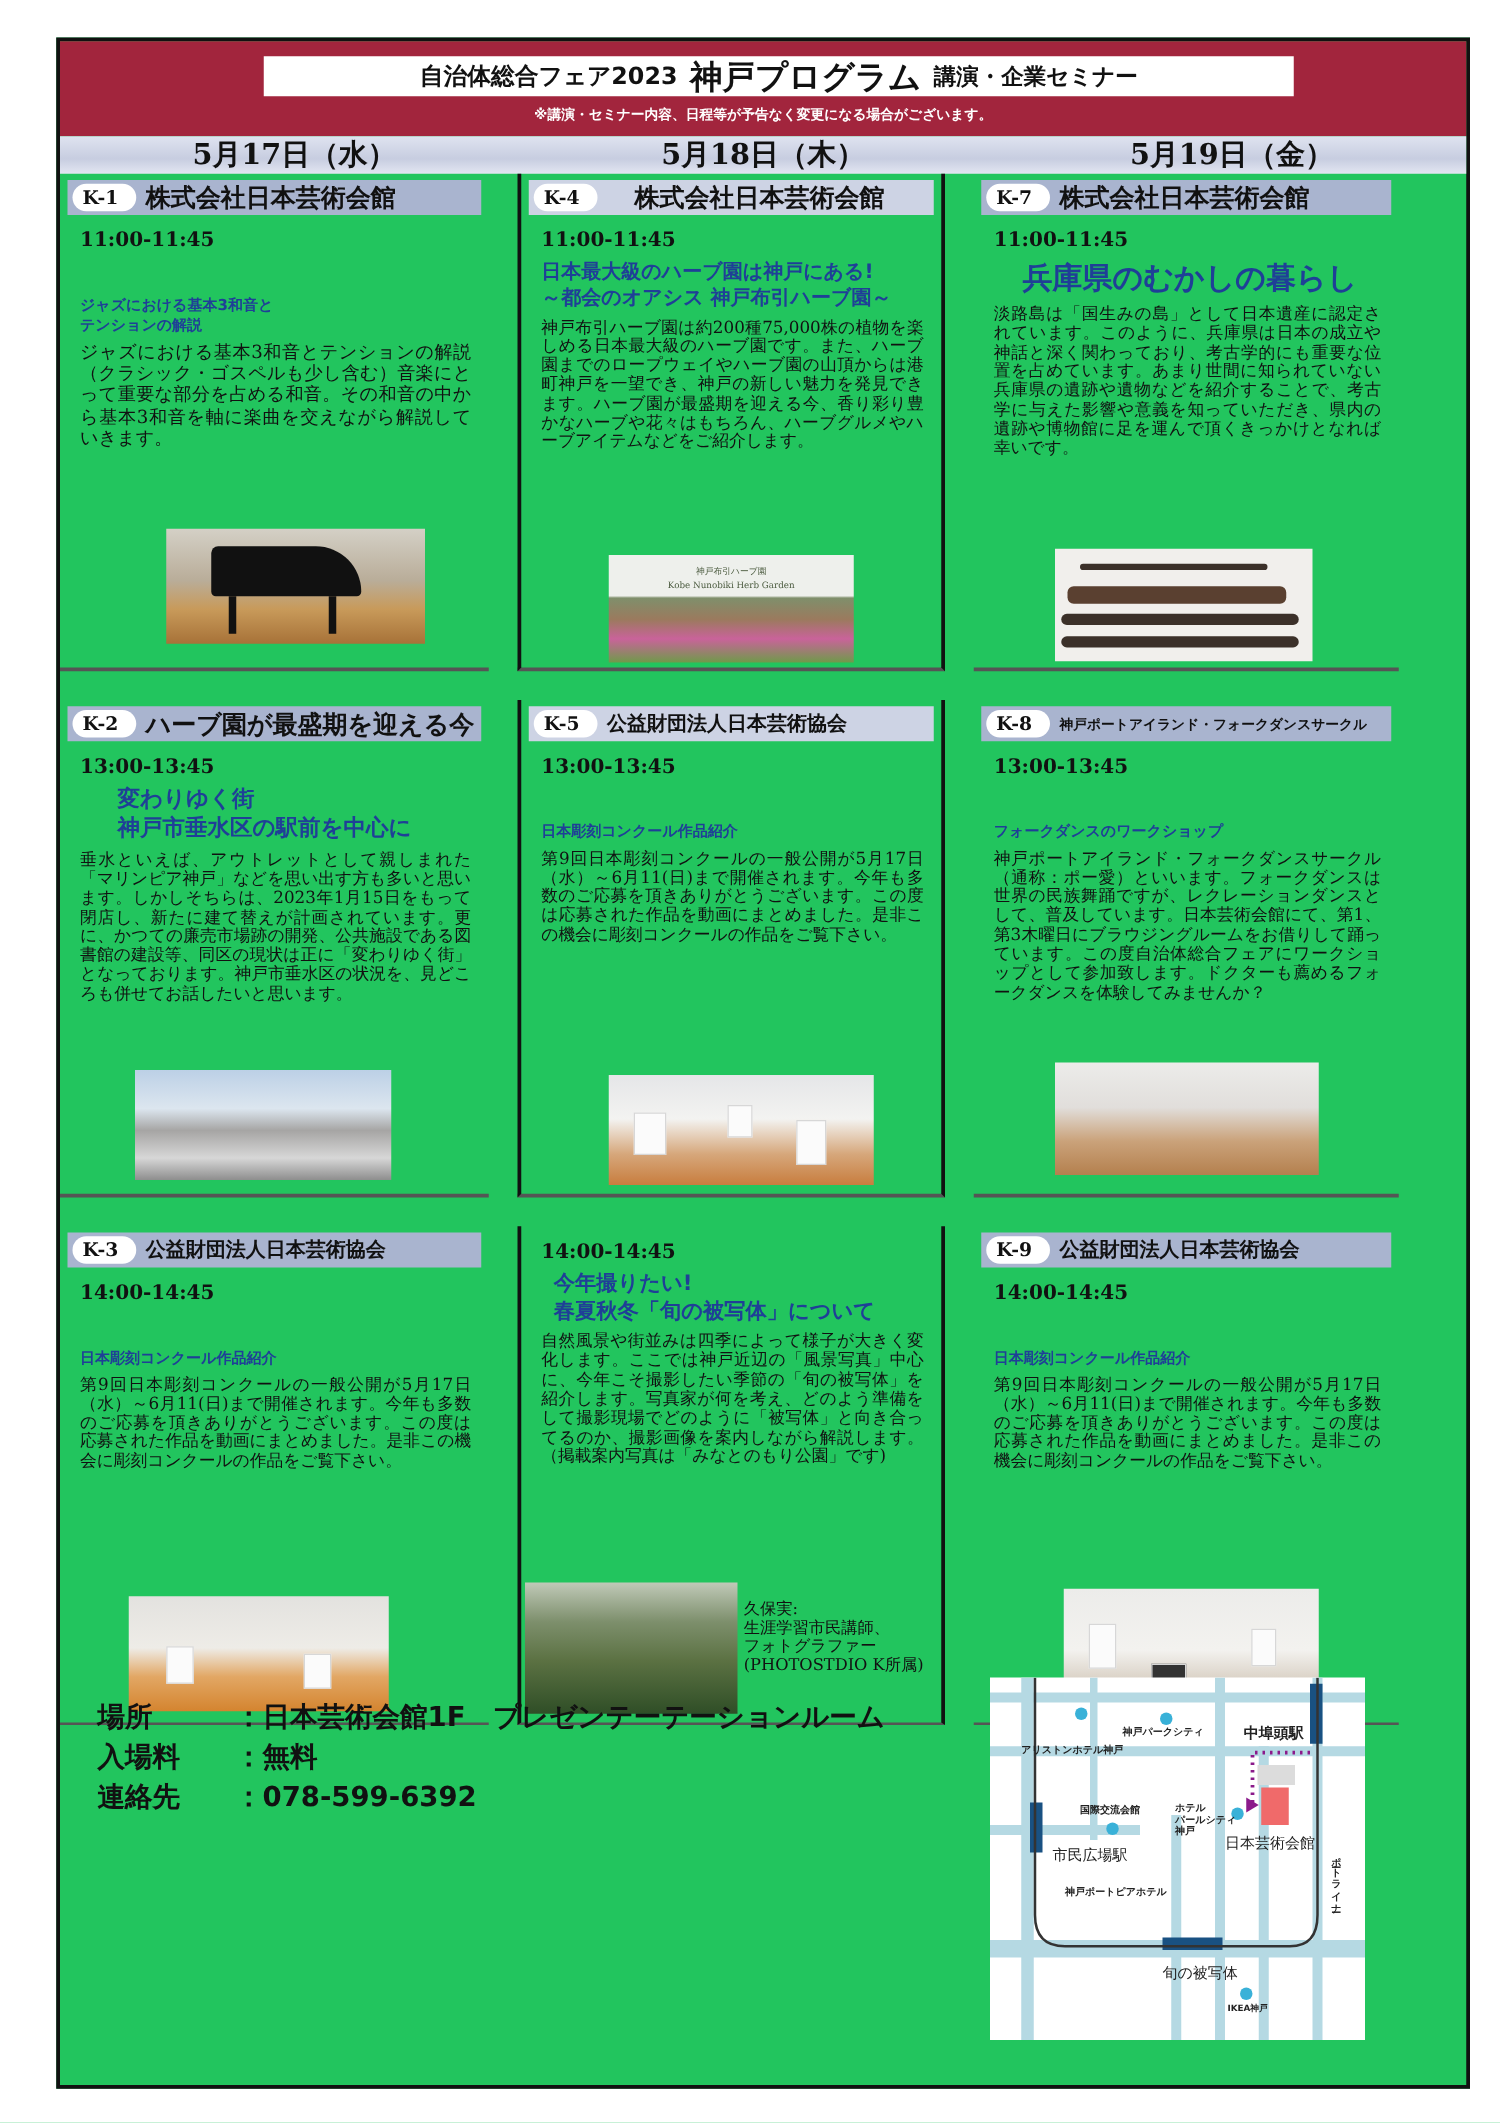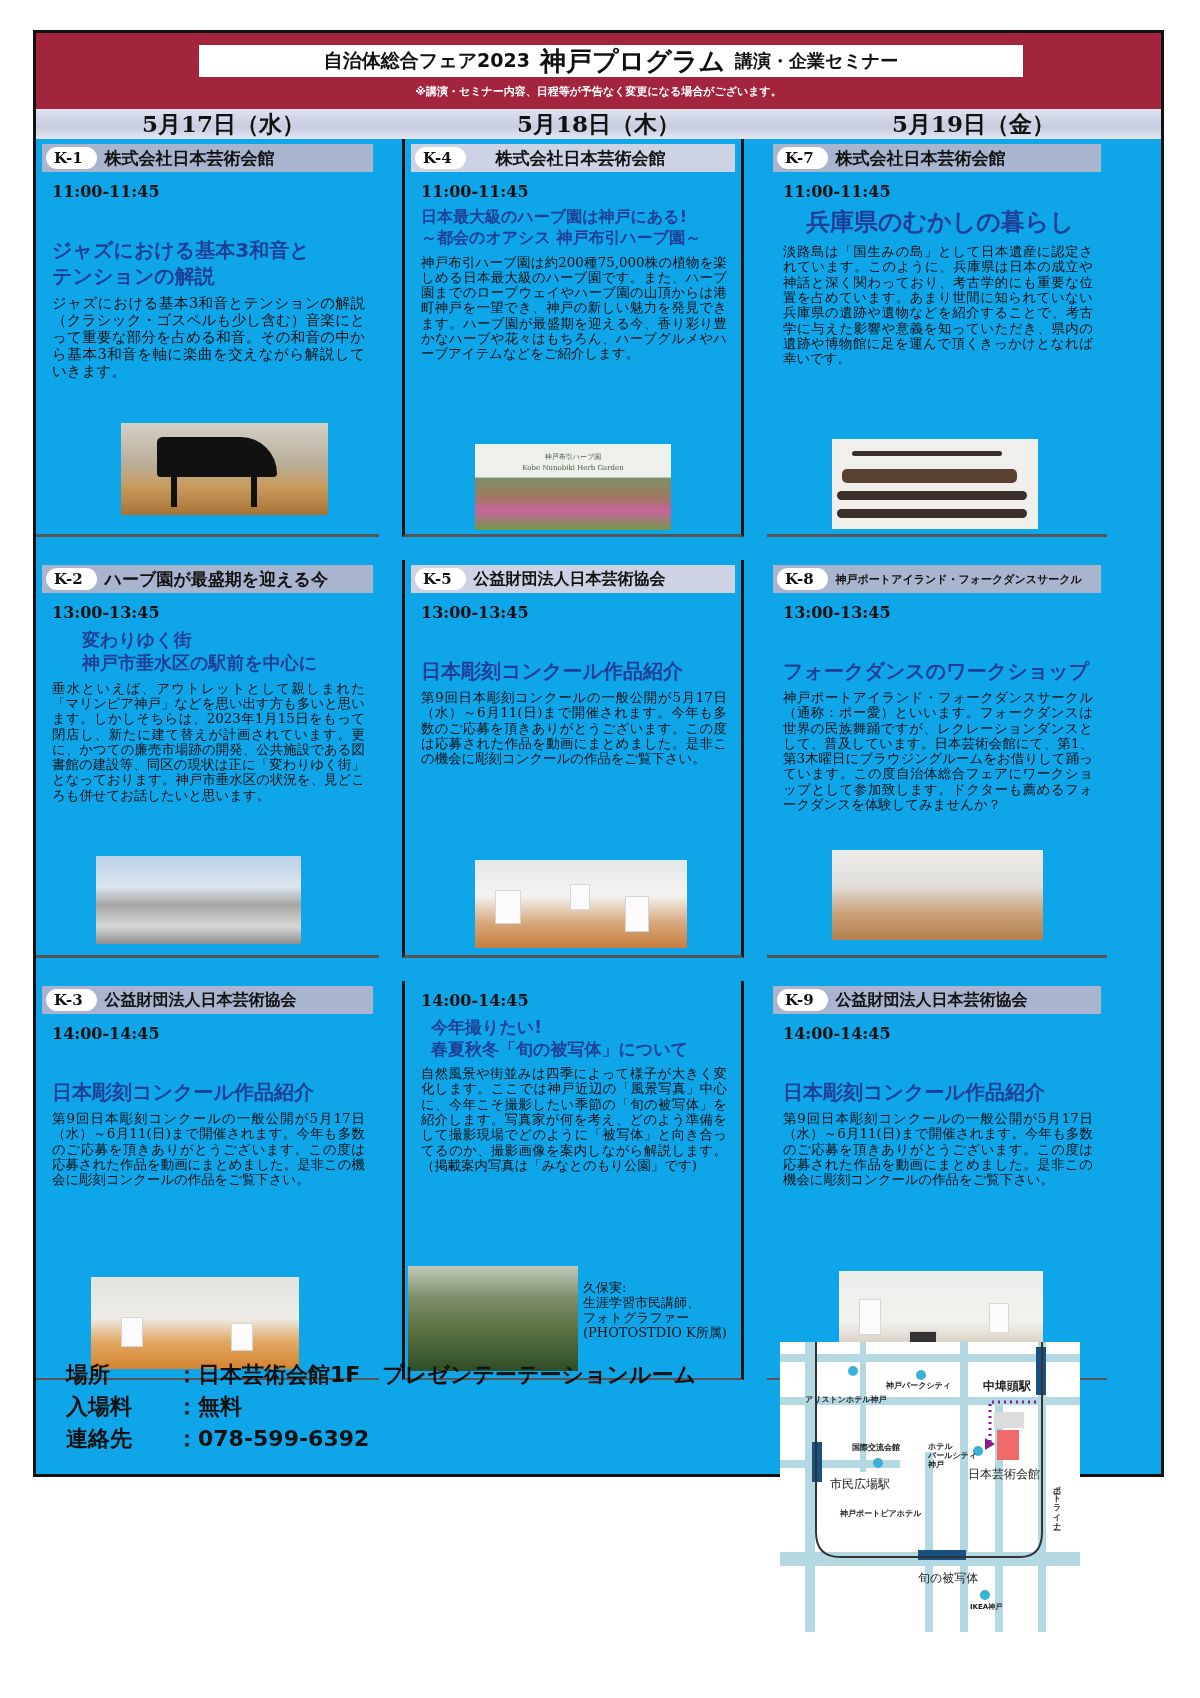--- a/index.html
+++ b/index.html
@@ -1,21 +1,21 @@
 <!DOCTYPE html>
 <html><head>
 <meta charset="utf-8">
 <style>
   * { box-sizing: border-box; margin: 0; padding: 0; }
   html, body { width: 1200px; height: 1698px; background: #ffffff; }
   body { font-family: "DejaVu Serif", "Liberation Serif", serif; color: #111; position: relative; }
 
   .frame {
-    position: absolute; left: 33px; top: 30px; width: 1131px; height: 1447px;
-    border: 3px solid #111; background: #0ea5e9;
+    position: absolute; left: 45px; top: 30px; width: 1131px; height: 1641px;
+    border: 3px solid #111; background: #22c55e;
   }
   .banner {
     position: absolute; left: 0; top: 0; width: 100%; height: 76px; background: #a2253d;
   }
   .banner-title {
     position: absolute; left: 163px; top: 12px; width: 824px; height: 32px; background: #fff;
     display: flex; align-items: center; justify-content: center; gap: 10px;
     font-family: "DejaVu Sans", "Liberation Sans", sans-serif; font-weight: bold; color: #111;
   }
   .banner-title .t1 { font-size: 19px; }
@@ -43,25 +43,25 @@
   .cell.last { border-bottom: 2px solid #555; }
   .cell-head {
     height: 28px; margin: 5px -4px 0 -4px; background: #a9b4cf;
     display: flex; align-items: center; gap: 8px; padding-left: 4px;
   }
   .cell-head.light { background: #cdd3e4; }
   .badge {
     background: #fff; border-radius: 14px; padding: 0 14px 0 8px; height: 22px; line-height: 22px;
     font-size: 15px; font-weight: bold;
   }
-  .org { font-size: 17px; font-weight: bold; white-space: nowrap; }
+  .org { font-size: 20px; font-weight: bold; white-space: nowrap; }
   .org.small { font-size: 11px; font-family: "DejaVu Sans", "Liberation Sans", sans-serif; }
   .time { font-size: 16px; font-weight: bold; margin: 10px 0 4px 6px; }
   .title { color: #1f3f97; font-weight: bold; font-family: "DejaVu Sans", "Liberation Sans", sans-serif; line-height: 1.3; margin: 6px 0 6px 6px; }
-  .title.big { font-size: 20px; margin-top: 36px; }
+  .title.big { font-size: 12px; margin-top: 36px; }
   .title.med { font-size: 16px; }
   .title.xl { font-size: 24px; text-align: center; }
   .title.indent { padding-left: 30px; }
   .body { font-size: 14.5px; line-height: 1.18; margin-left: 6px; margin-right: 4px; text-align: justify; }
   .body.tight { font-size: 13.4px; line-height: 1.14; }
   .photo { position: absolute; border: 0; }
 
   
   .p-piano { left: 85px; top: 284px; width: 207px; height: 92px;
     background: linear-gradient(180deg, #d4d0c6 0%, #b9ad99 45%, #c89a5a 70%, #a77238 100%); }

